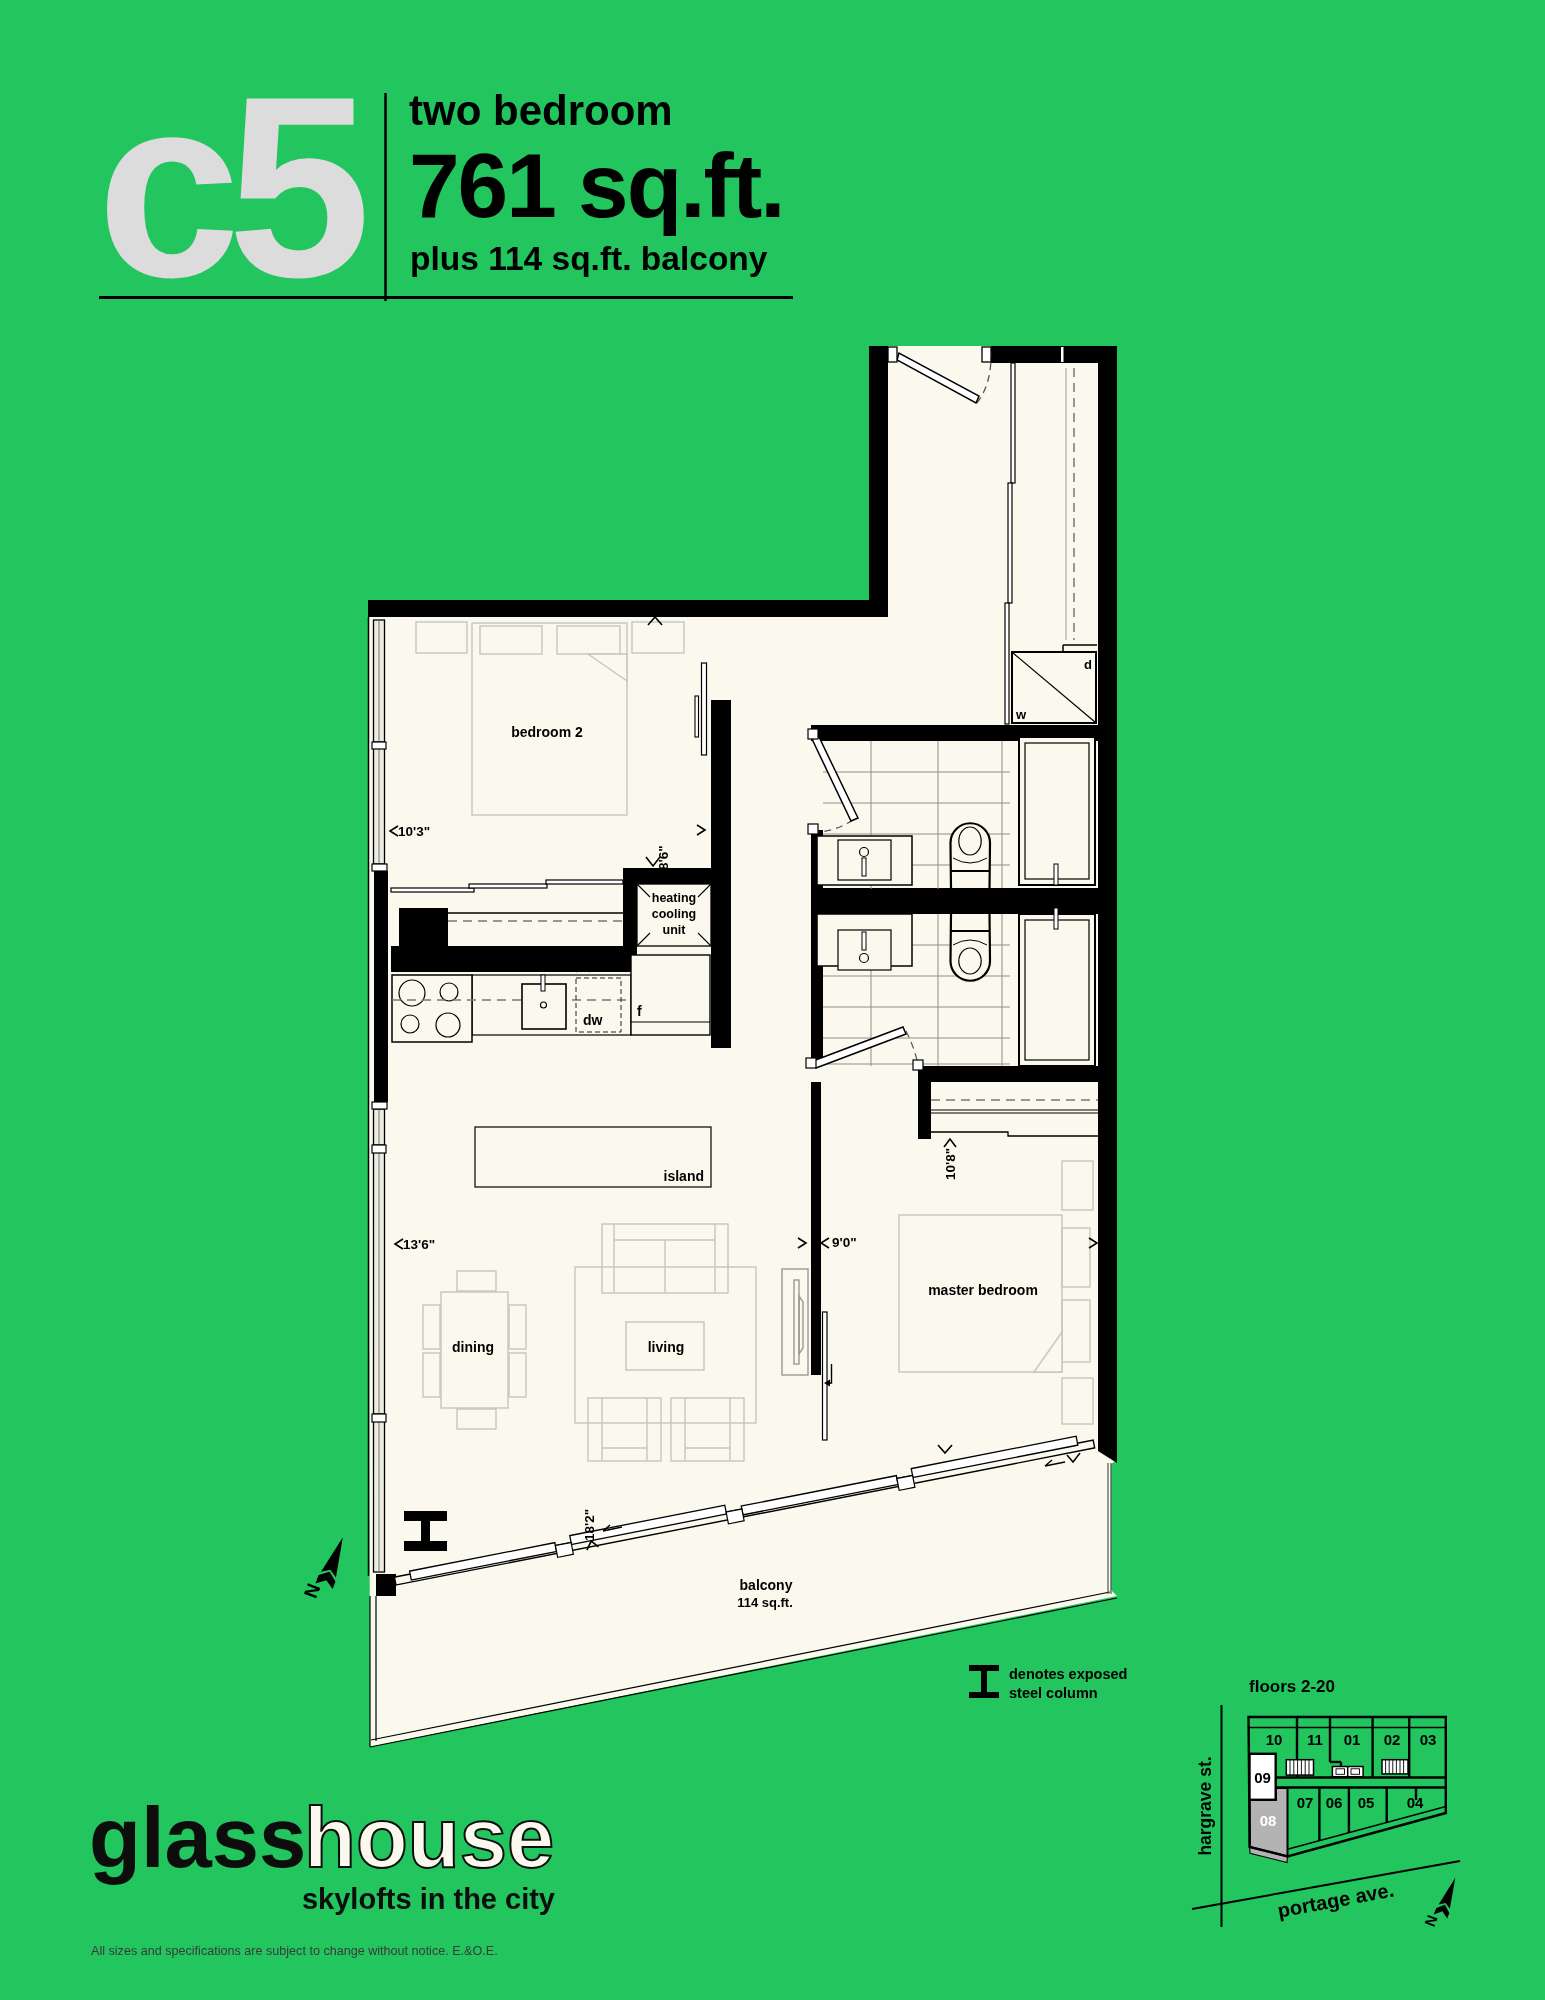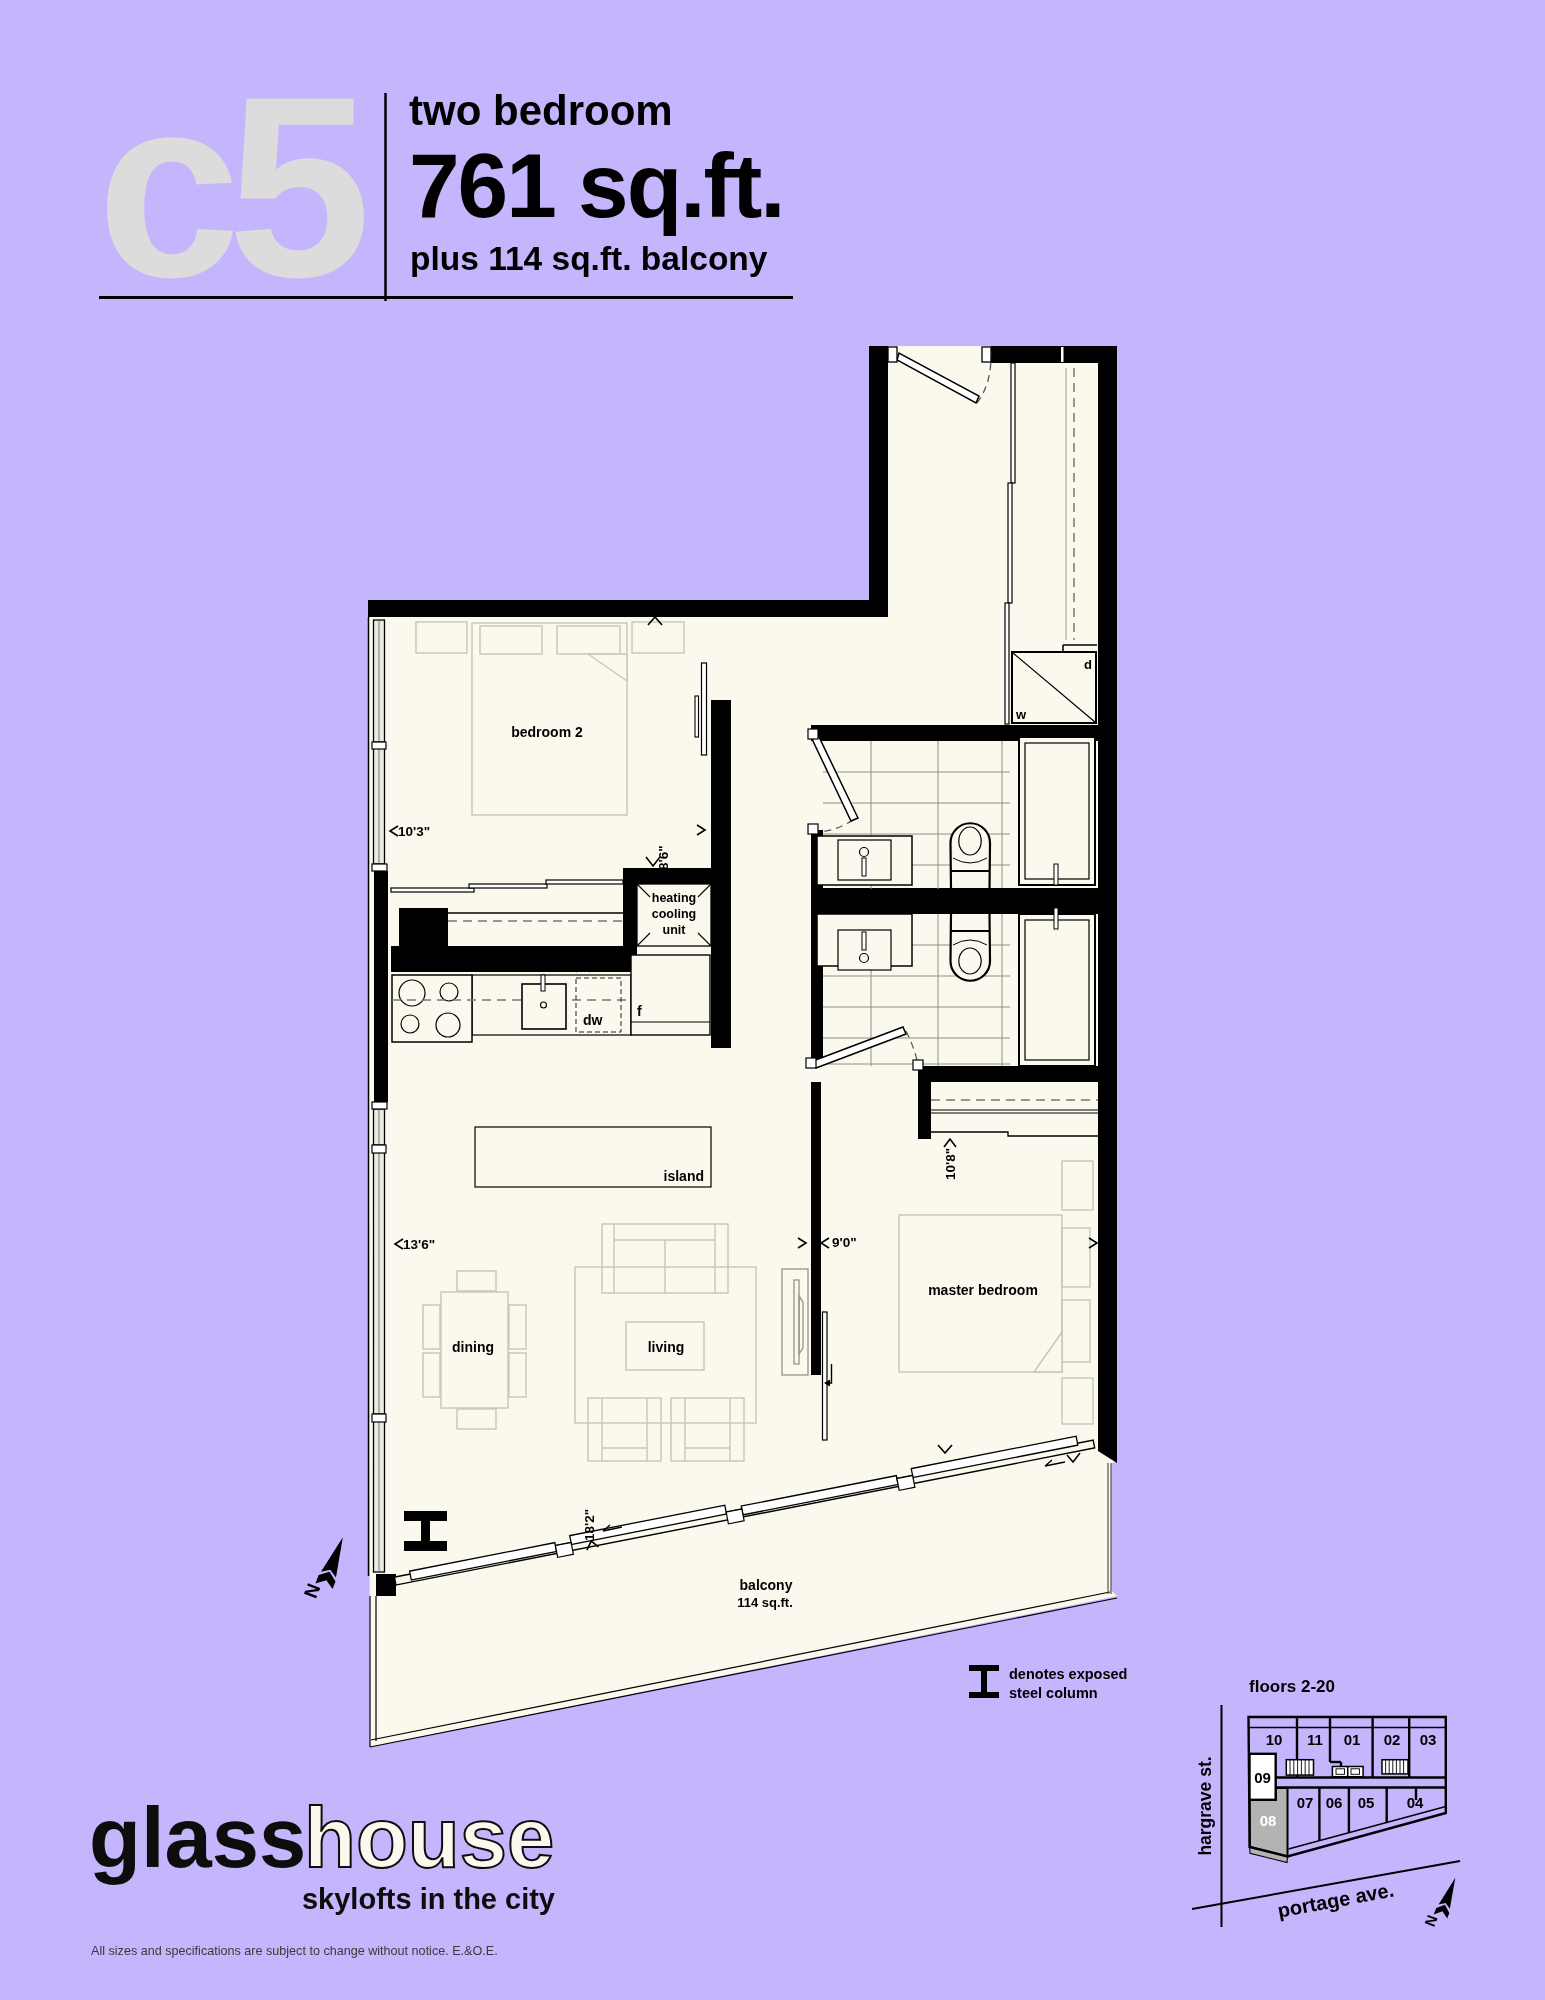--- a/index.html
+++ b/index.html
@@ -1,16 +1,16 @@
 <!DOCTYPE html>
 <html><head>
 <meta charset="utf-8">
 <style>
 html,body{margin:0;padding:0;background:#ffffff;}
-#page{position:relative;width:1545px;height:2000px;background:#c4b5fd;overflow:hidden;font-family:"Liberation Sans",sans-serif;}
+#page{position:relative;width:1545px;height:2000px;background:#22c55e;overflow:hidden;font-family:"Liberation Sans",sans-serif;}
 svg text{font-family:"Liberation Sans",sans-serif;}
 </style>
 </head>
 <body>
 <div id="page">
 <svg width="1545" height="2000" viewBox="0 0 1545 2000">
 
 <g id="header">
   <text x="97" y="276" font-size="258" font-weight="bold" fill="#dcdcdc" letter-spacing="-13">c5</text>
   <line x1="385.5" y1="93" x2="385.5" y2="301" stroke="#000" stroke-width="2.5"></line>

